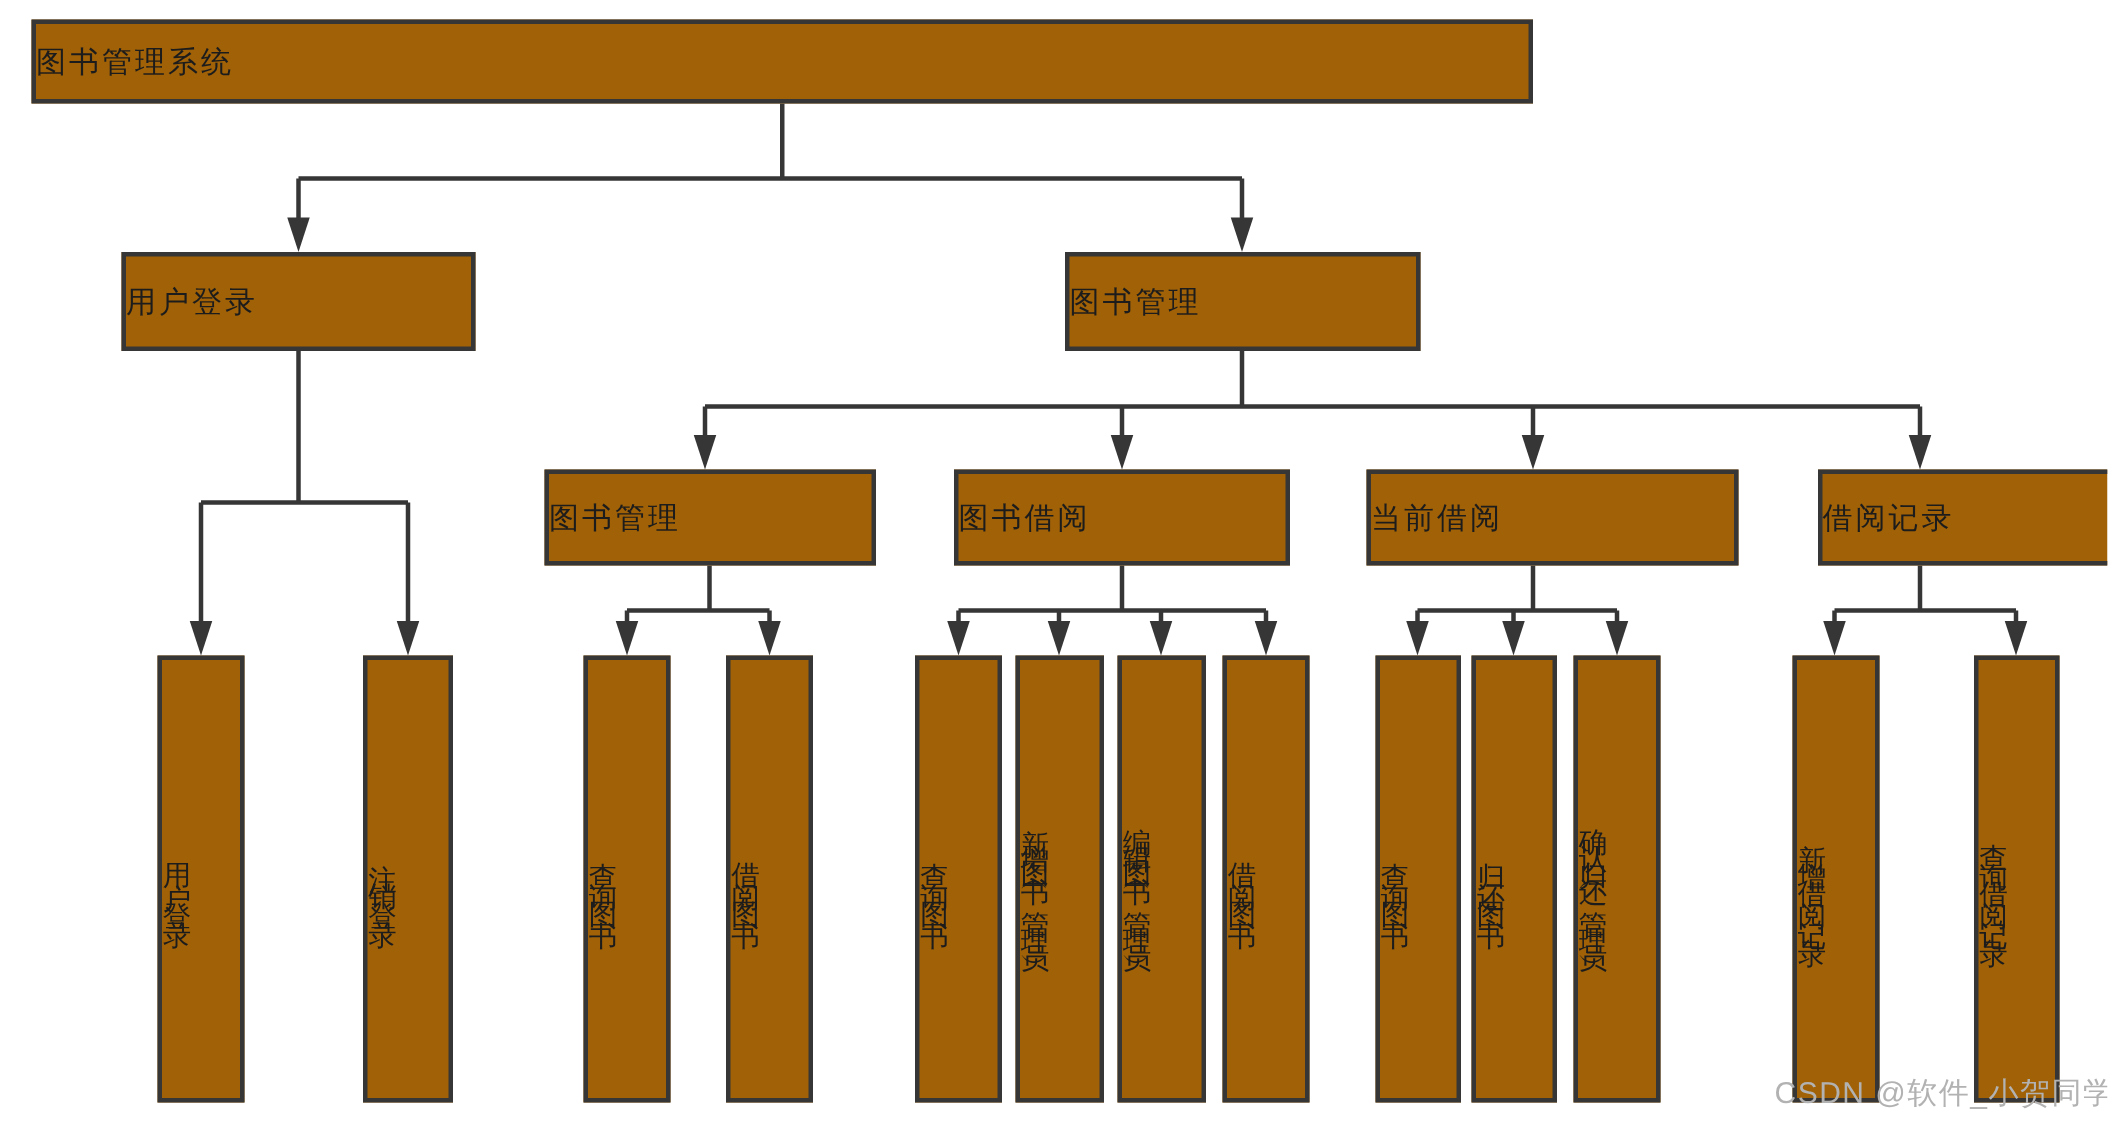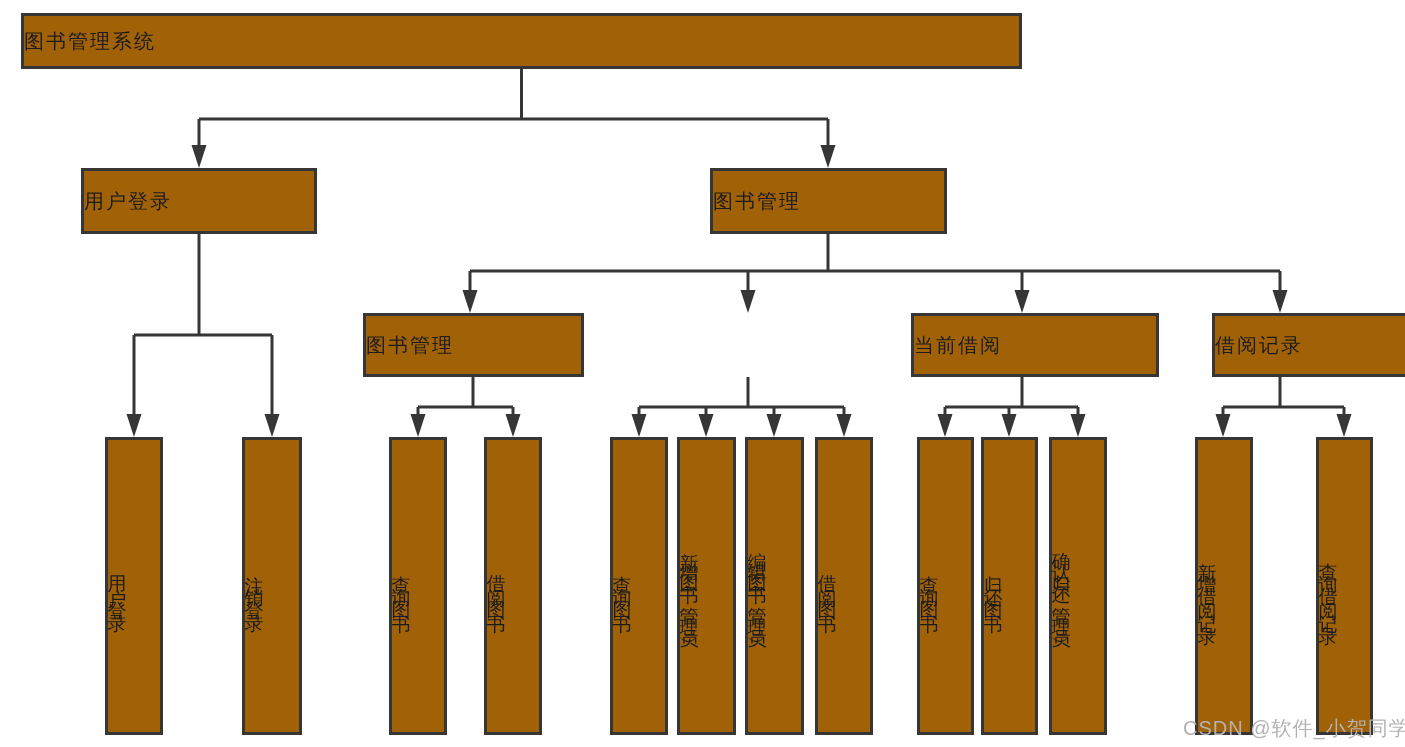--- a/index.html
+++ b/index.html
@@ -135,20 +135,23 @@
   <div class="node lvl2" style="left:81px;width:236px;">
     <span class="hlabel">用户登录</span>
   </div>
   <div class="node lvl2" style="left:710px;width:237px;">
     <span class="hlabel">图书管理</span>
   </div>
 
   <div class="node lvl3" style="left:363px;width:221px;">
     <span class="hlabel">图书管理</span>
   </div>
+  <div class="node lvl3" style="left:636px;width:224px;">
+    <span class="hlabel">图书借阅</span>
+  </div>
   <div class="node lvl3" style="left:911px;width:248px;">
     <span class="hlabel">当前借阅</span>
   </div>
   <div class="node lvl3" style="left:1212px;width:204px;">
     <span class="hlabel">借阅记录</span>
   </div>
 
   <div class="node leaf chars4" style="left:105px;width:58px;">
     <span class="vtext">用户登录</span>
   </div>

